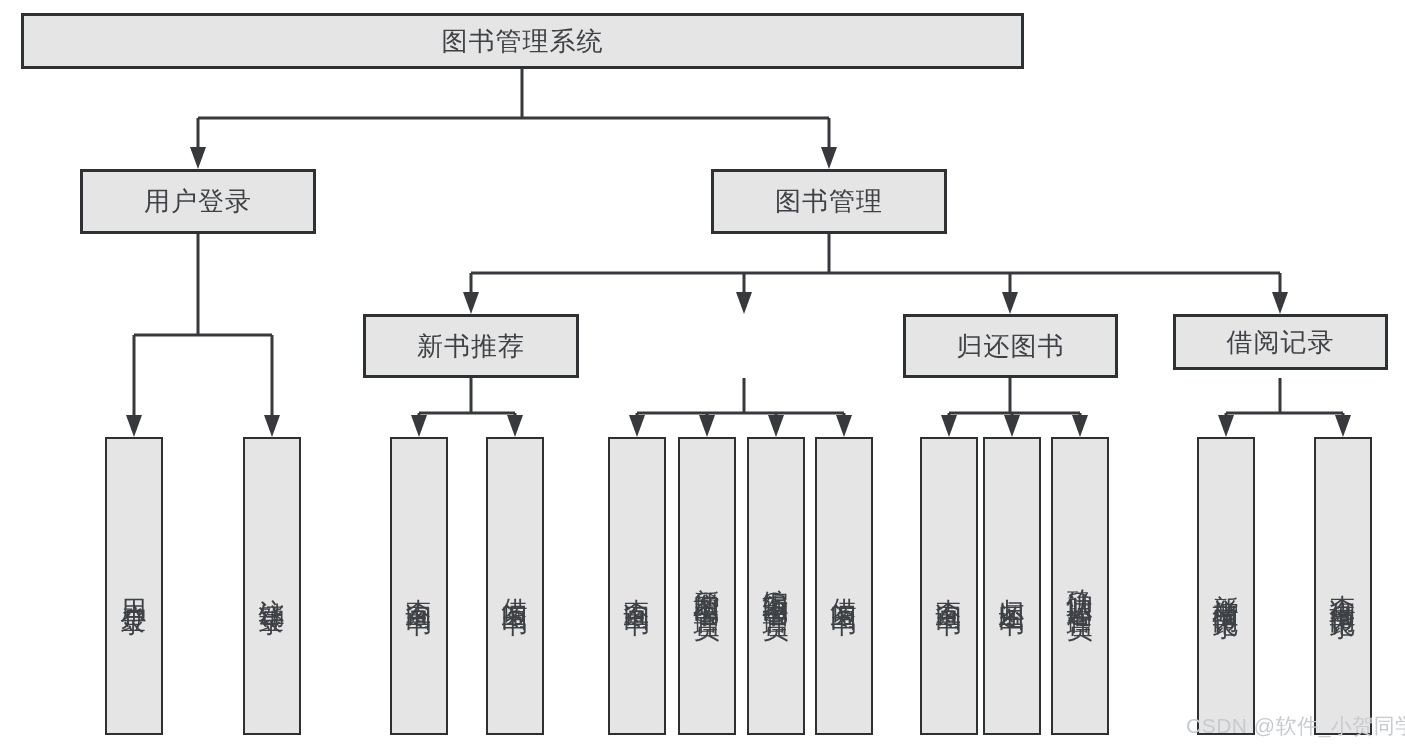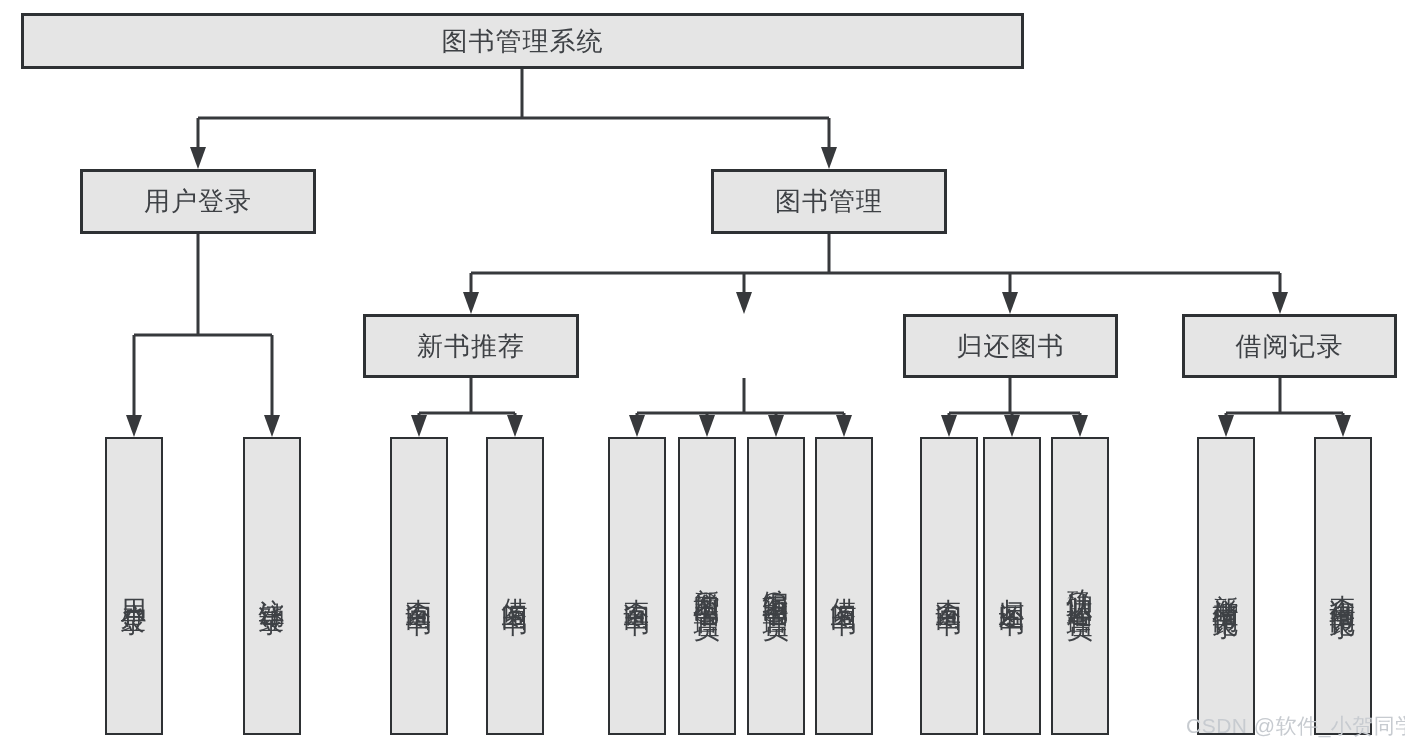--- a/index.html
+++ b/index.html
@@ -43,21 +43,21 @@
     line-height: 1;
   }
   .hbox .lbl { letter-spacing: 1px; }
   
   .n-root   { left: 21px;  top: 13px;  width: 1003px; height: 56px; }
   .n-login  { left: 80px;  top: 169px; width: 236px;  height: 65px; }
   .n-mgmt   { left: 711px; top: 169px; width: 236px;  height: 65px; }
   .n-rec    { left: 363px; top: 314px; width: 216px;  height: 64px; }
   .n-borrow { left: 635px; top: 314px; width: 218px;  height: 64px; }
   .n-cur    { left: 903px; top: 314px; width: 215px;  height: 64px; }
-  .n-hist   { left: 1173px;top: 314px; width: 215px;  height: 64px; margin-left: 9px; }
+  .n-hist   { left: 1173px;top: 314px; width: 215px;  height: 56px; }
   .vbox     { top: 437px; width: 58px; height: 298px; }
   .v1  { left: 105px; }  .v2  { left: 243px; }
   .v3  { left: 390px; }  .v4  { left: 486px; }
   .v5  { left: 608px; }  .v6  { left: 678px; }
   .v7  { left: 747px; }  .v8  { left: 815px; }
   .v9  { left: 920px; }  .v10 { left: 983px; }  .v11 { left: 1051px; }
   .v12 { left: 1197px; } .v13 { left: 1314px; }
   .watermark {
     position: absolute;
     left: 1186px;

